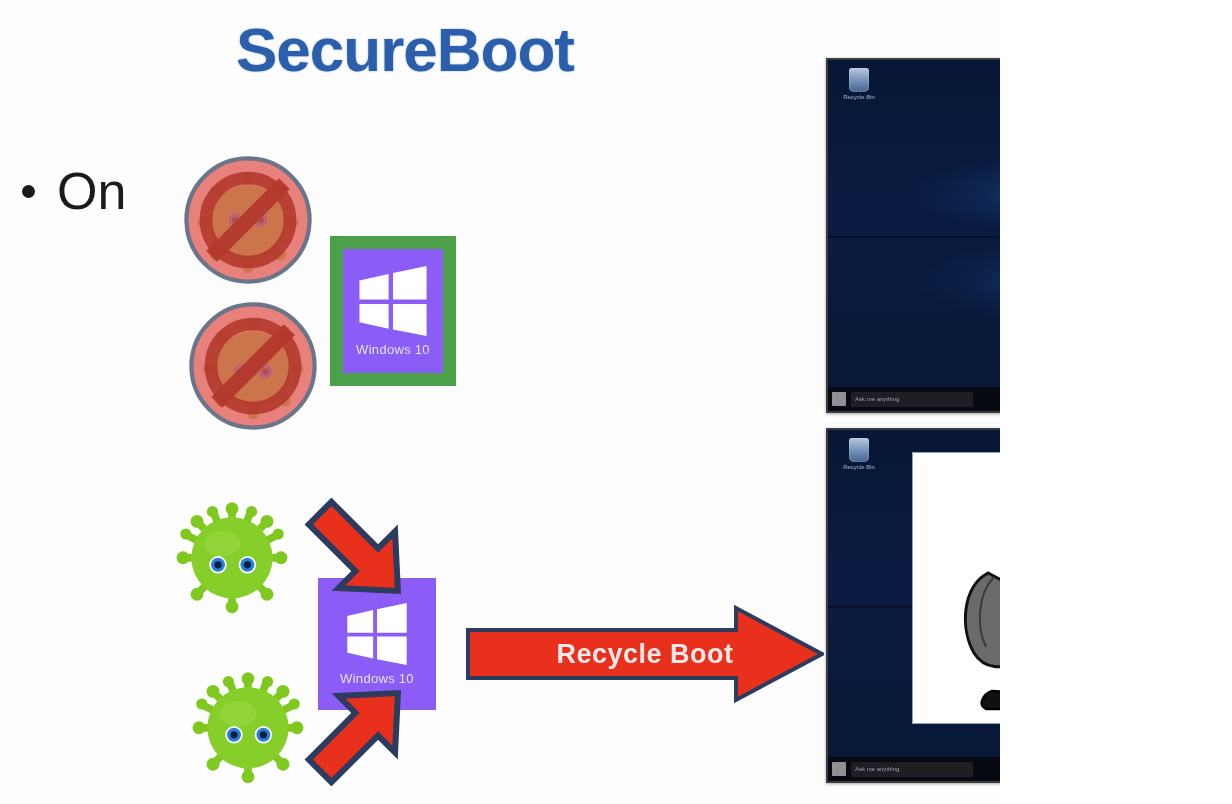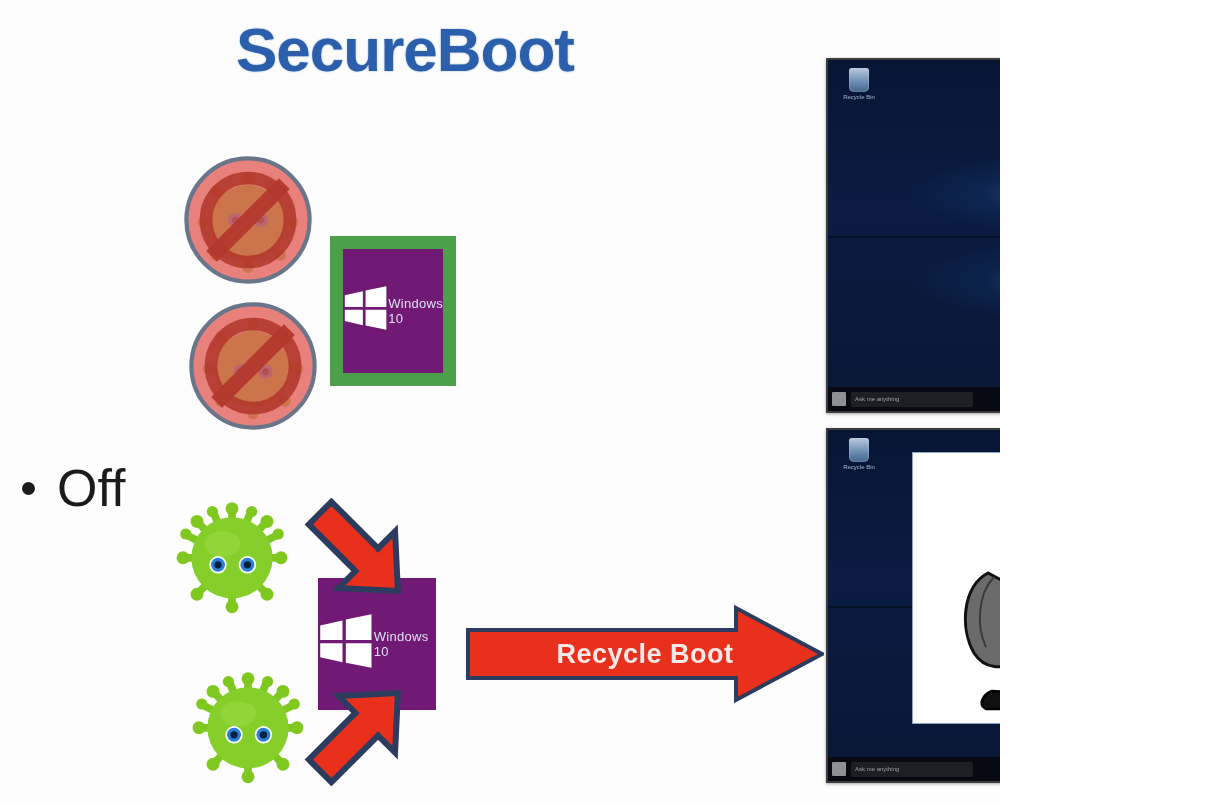--- a/index.html
+++ b/index.html
@@ -77,25 +77,25 @@
     flex-direction: column;
     align-items: center;
     justify-content: center;
   }
   .win-tile.framed {
     border: 13px solid #4ca04a;
     background: #4ca04a;
     padding: 0;
   }
   .win-tile .inner {
-    background: #701a75;
+    background: #8b5cf6;
     width: 100%;
     height: 100%;
     display: flex;
-    flex-direction: row;
+    flex-direction: column;
     align-items: center;
     justify-content: center;
   }
   .win-logo {
     width: 74px;
     height: 70px;
     display: block;
     margin-bottom: 6px;
   }
   .win-caption {
@@ -266,25 +266,25 @@
   }
   .thief-svg { width: 190px; height: 254px; display: block; }
 </style>
 </head>
 <body>
 
 <div id="slide">
 
   <div id="title">SecureBoot</div>
 
-
-  <div class="bullet-row" id="bullet-off">
+  <div class="bullet-row" id="bullet-on">
     <span class="bullet-dot"></span>
-    <span class="bullet-label">Off</span>
-  </div>
+    <span class="bullet-label">On</span>
+  </div>
+
 
   <div class="virus-wrap" id="virus-blocked-1">
     <svg class="virus-svg" viewBox="0 0 100 100" width="140" height="140" aria-hidden="true">
       <g>
         <g fill="#7ec820">
           <circle cx="50" cy="52" r="27"></circle>
           <g stroke="#7ec820" stroke-width="5" stroke-linecap="round">
             <line x1="50" y1="52" x2="50" y2="21"></line>
             <line x1="50" y1="52" x2="72" y2="30"></line>
             <line x1="50" y1="52" x2="81" y2="52"></line>

